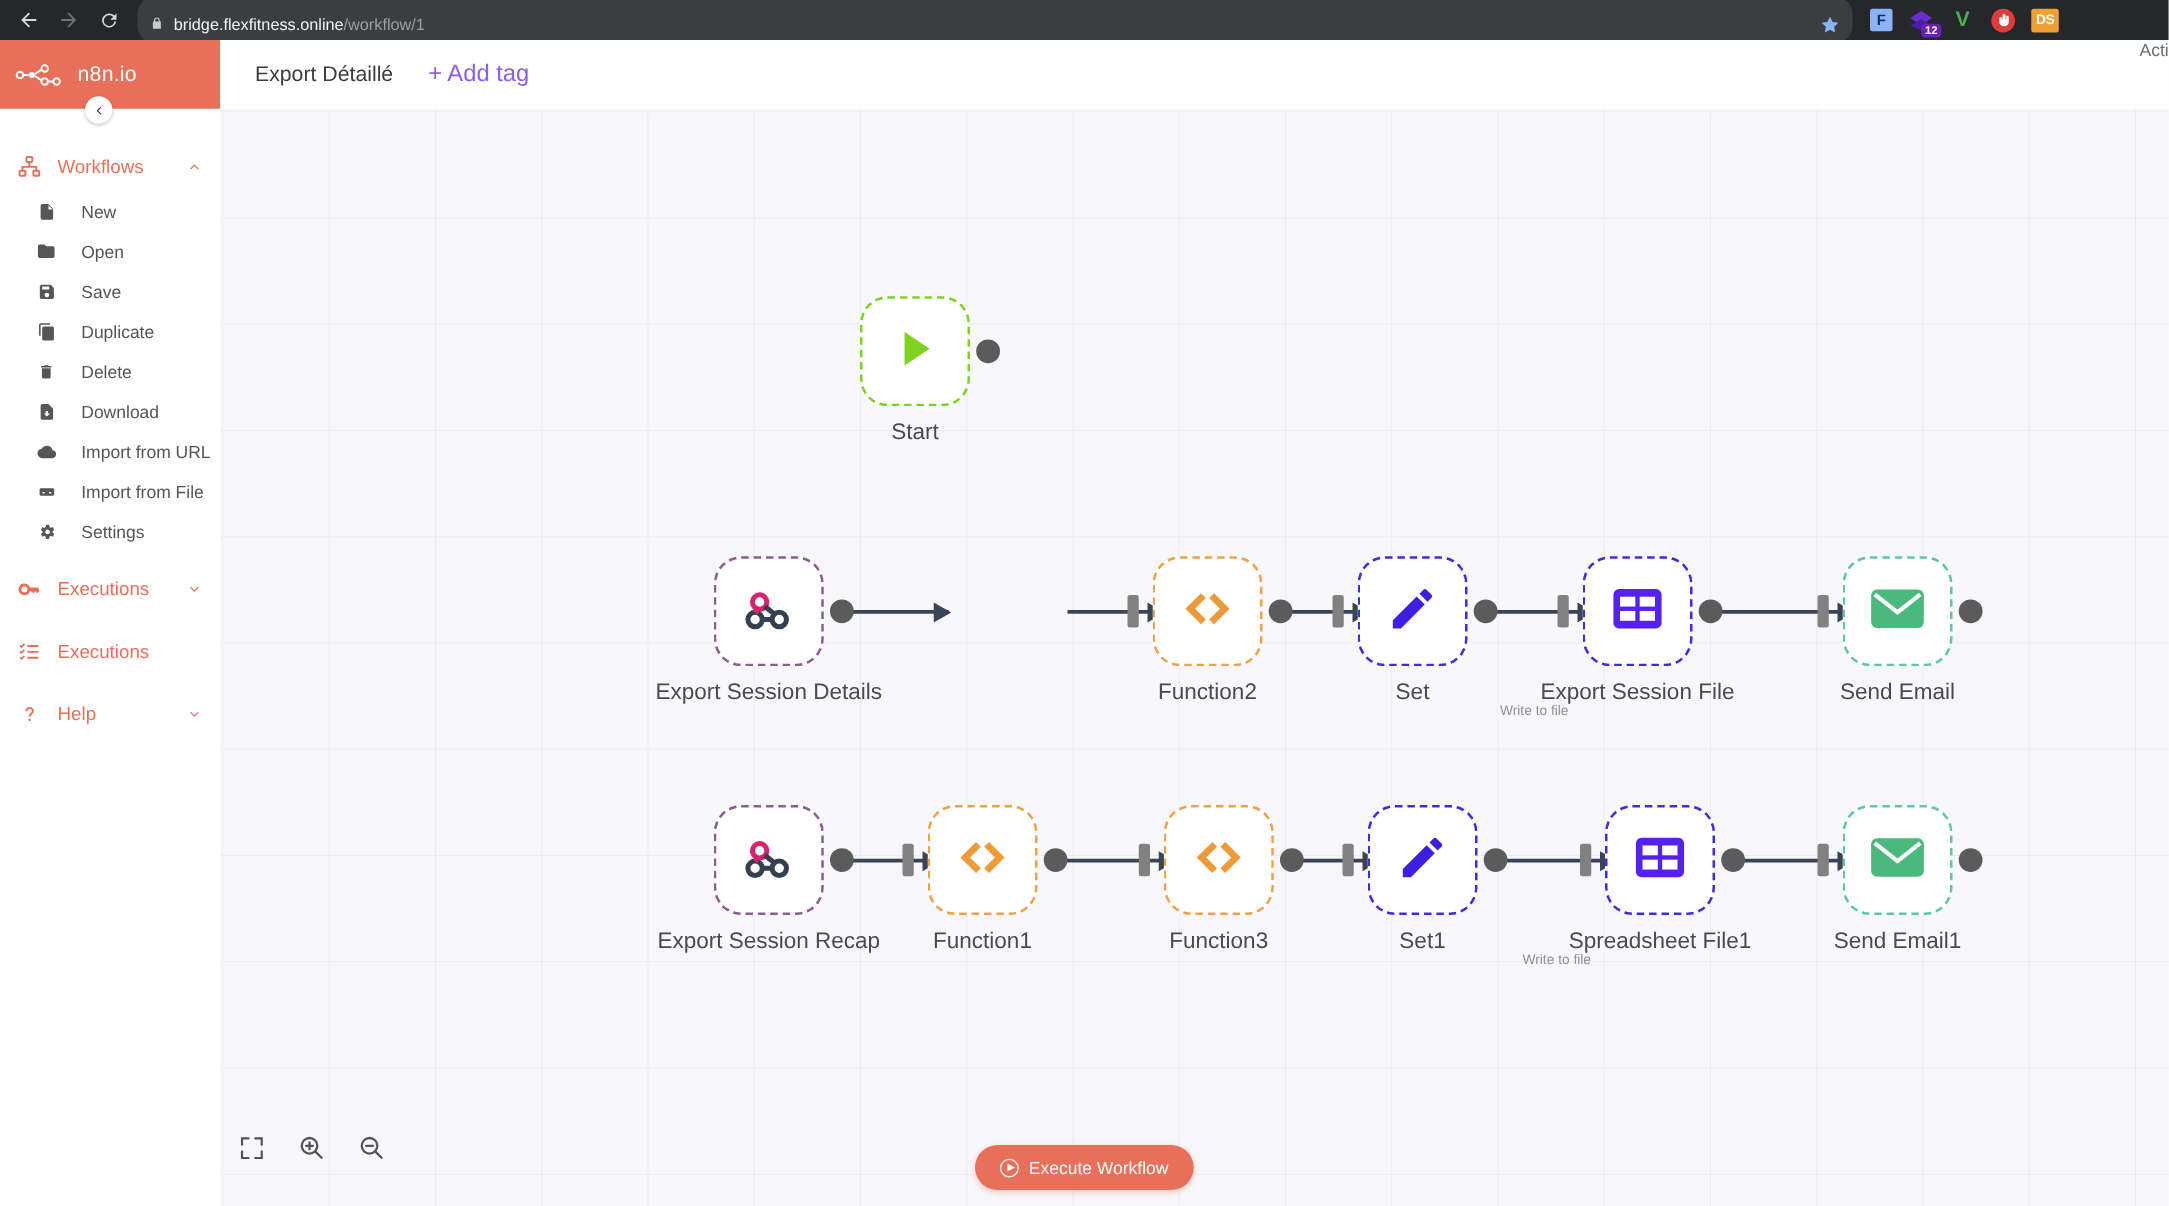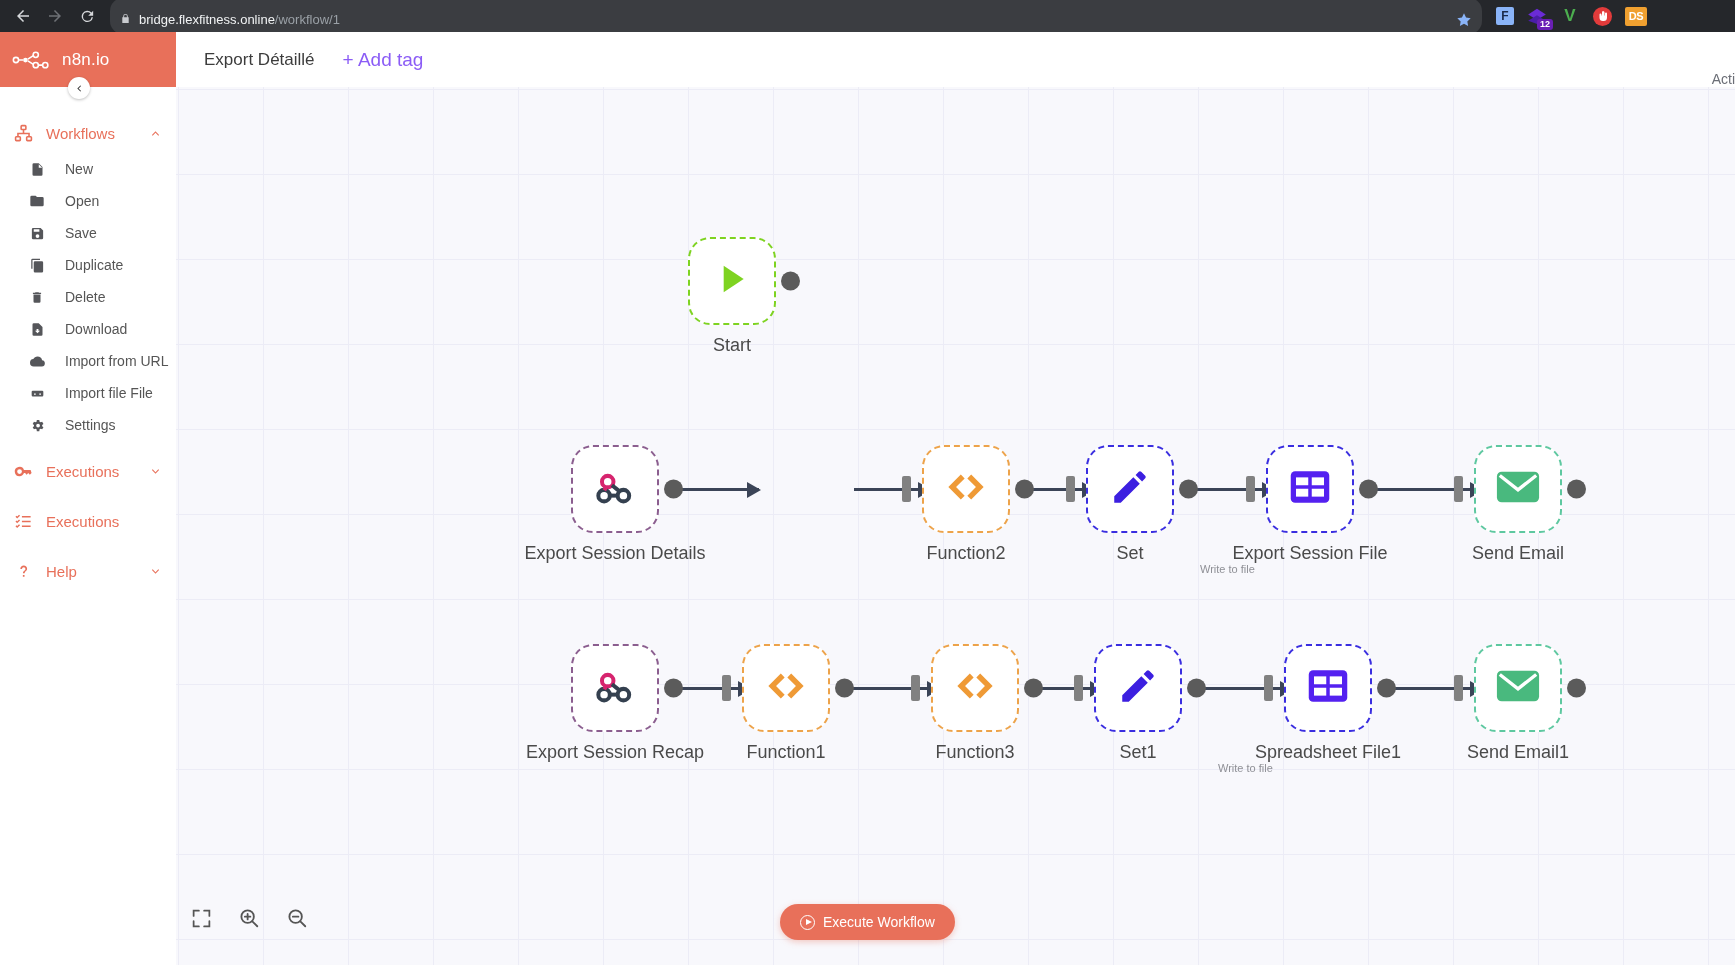--- a/index.html
+++ b/index.html
@@ -116,21 +116,21 @@
   .main { flex: 1; position: relative; background: #f8f8fc; }
   .header {
     position:absolute; top:0; left:0; right:0; height: 55px;
     background:#fff; display:flex; align-items:center;
     padding-left: 28px; z-index: 4;
   }
   .wf-title { font-size:17px; color:#3c3c3c; }
   .add-tag { margin-left: 28px; font-size:19px; color:#8b5cf6; cursor:pointer; }
   .header-right {
     position:absolute; right: 0; top:0; height:55px;
-    display:flex; align-items:flex-end; padding-right: 0;
+    display:flex; align-items:flex-start; padding-right: 0;
   }
   .active-label { font-size:14px; color:#6b6e76; padding-right: 0px; white-space:nowrap; }
 
   
   .canvas {
     position:absolute; top:55px; left:0; right:0; bottom:0;
     background-color:#f8f8fc;
     background-image:
       linear-gradient(to right, #ececf6 1px, transparent 1px),
       linear-gradient(to bottom, #ececf6 1px, transparent 1px);
@@ -200,21 +200,21 @@
     z-index: 4;
   }
   .zoom-btn {
     width: 34px; height: 34px;
     display:flex; align-items:center; justify-content:center;
     color:#555; cursor:pointer; background:transparent;
     border:none;
   }
 
   .execute-btn {
-    position:absolute; bottom: 25px; left: 604px;
+    position:absolute; bottom: 13px; left: 604px;
     background:#e8705a; color:#fff;
     border:none; border-radius: 22px;
     height: 36px; padding: 0 20px;
     display:flex; align-items:center; gap: 8px;
     font-size: 14px; cursor:pointer;
     box-shadow: 0 2px 6px rgba(232,112,90,.35);
     z-index: 4;
   }
   .execute-btn .play-circle {
     width:15px;height:15px;border-radius:50%;
@@ -380,21 +380,21 @@
             </svg>
         </span>
         <span>Import from URL</span>
       </div>
       <div class="menu-item">
         <span class="mi">
           <svg width="17" height="14" viewBox="0 0 24 24">
               <path d="M4 8h16a2 2 0 0 1 2 2v6a2 2 0 0 1-2 2H4a2 2 0 0 1-2-2v-6a2 2 0 0 1 2-2zm2 7h3v-2H6v2zm9 0h3v-2h-3v2z" fill="currentColor"></path>
             </svg>
         </span>
-        <span>Import file File</span>
+        <span>Import from File</span>
       </div>
       <div class="menu-item">
         <span class="mi">
           <svg width="15" height="15" viewBox="0 0 24 24">
               <path d="M19.4 13a7.8 7.8 0 0 0 0-2l2.1-1.6-2-3.5-2.5 1a7.6 7.6 0 0 0-1.7-1L14.9 3h-4l-.4 2.9c-.6.3-1.2.6-1.7 1l-2.5-1-2 3.5L6.4 11a7.8 7.8 0 0 0 0 2l-2.1 1.6 2 3.5 2.5-1c.5.4 1.1.7 1.7 1l.4 2.9h4l.4-2.9c.6-.3 1.2-.6 1.7-1l2.5 1 2-3.5L19.4 13zM12.9 15a3 3 0 1 1 0-6 3 3 0 0 1 0 6z" fill="currentColor"></path>
             </svg>
         </span>
         <span>Settings</span>
       </div>
 

